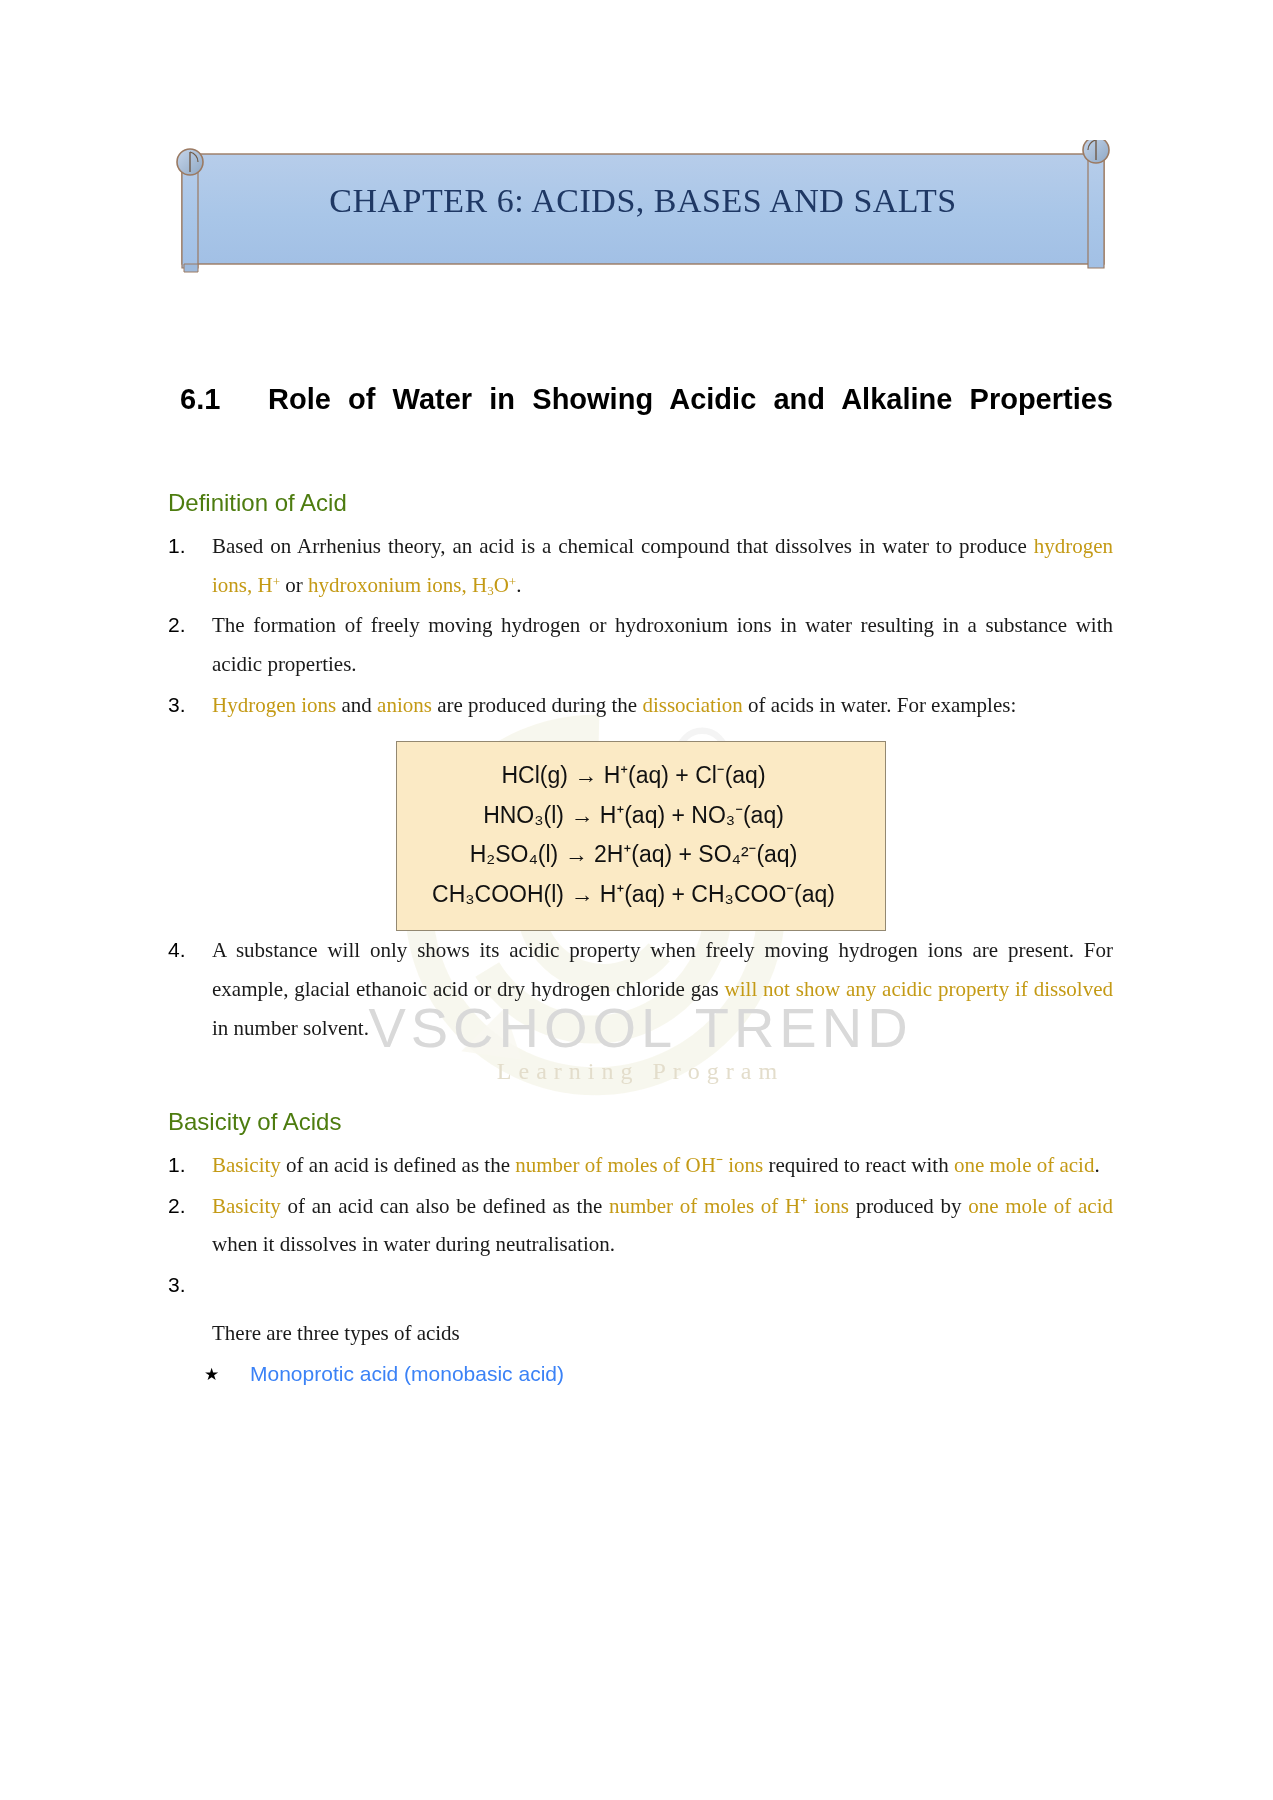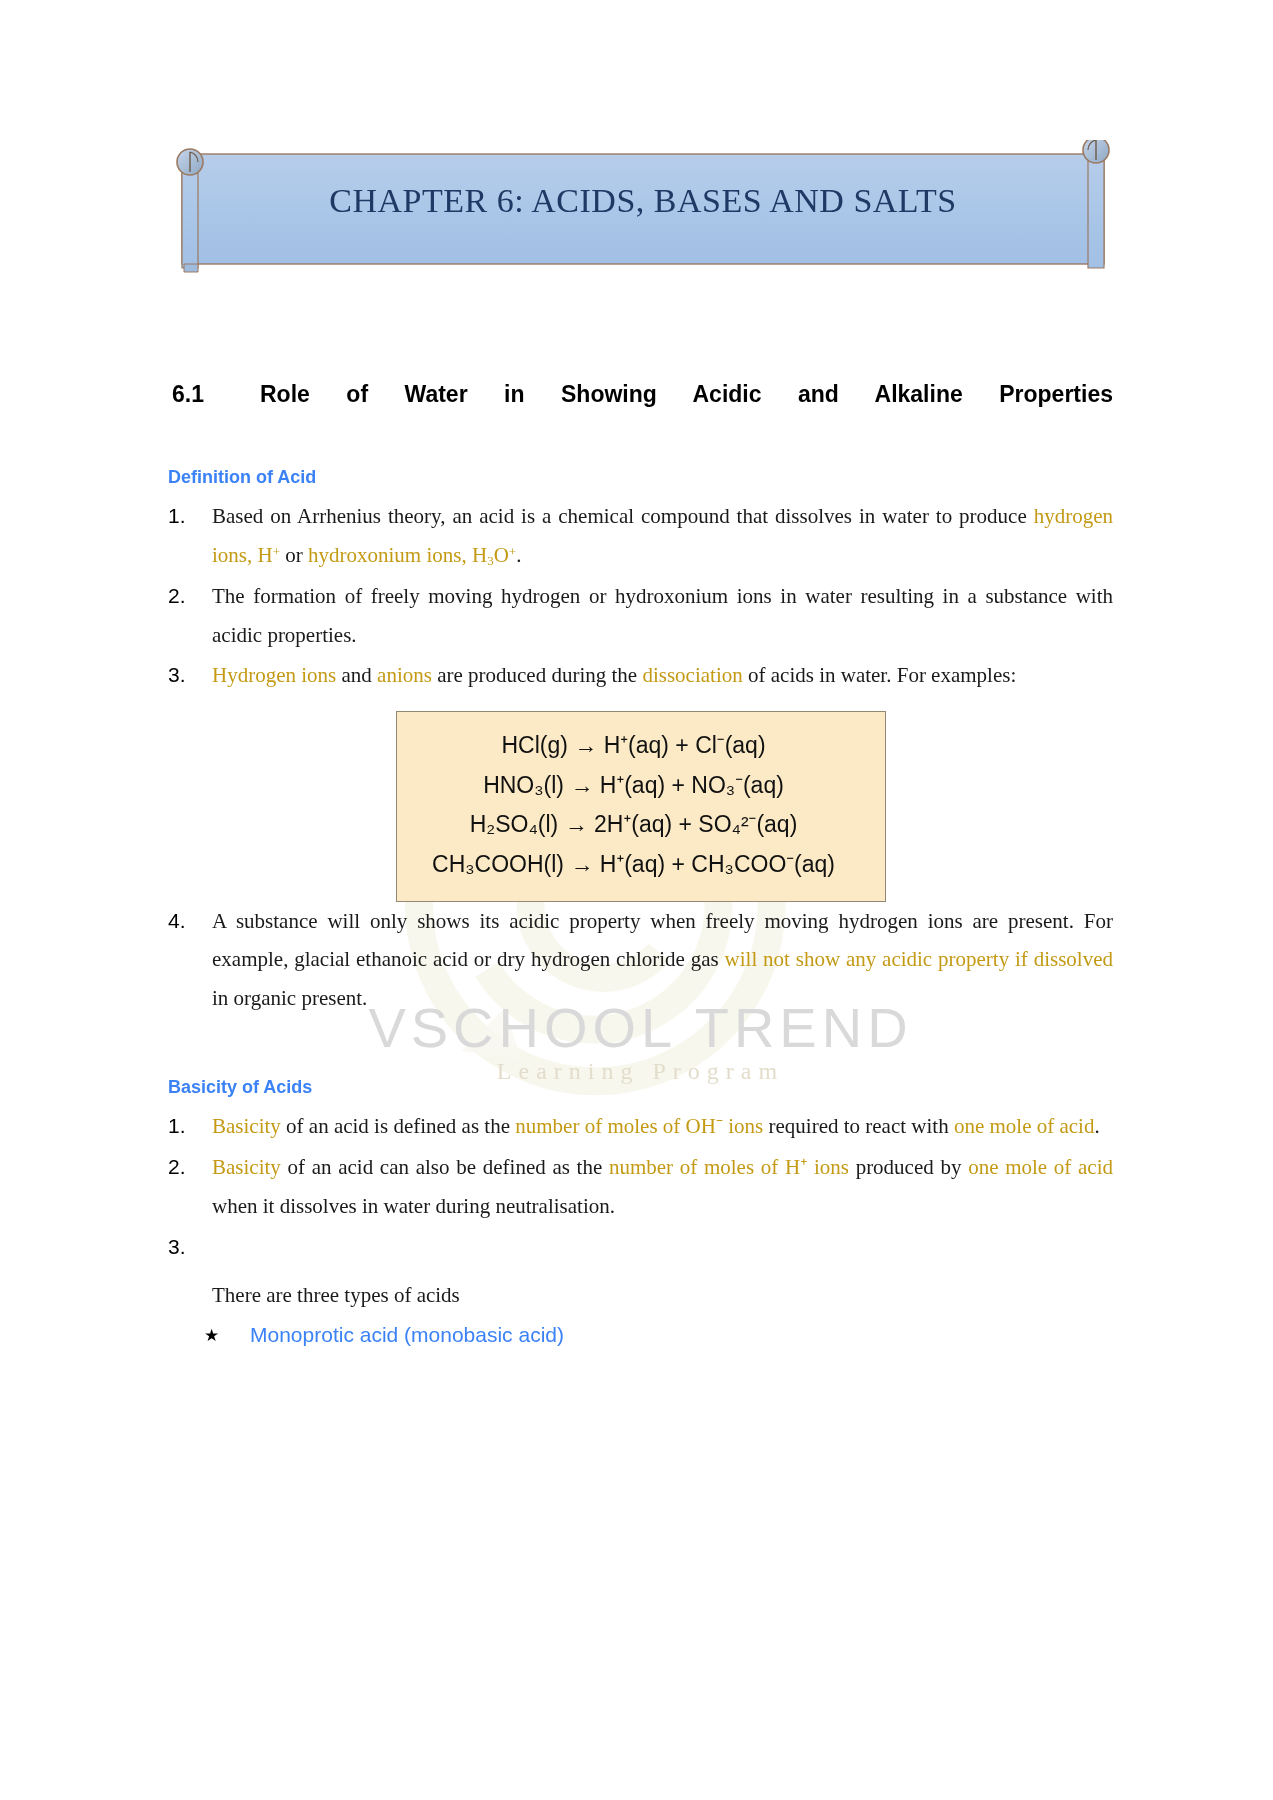--- a/index.html
+++ b/index.html
@@ -91,47 +91,47 @@
 
   
   .content {
     position: absolute;
     left: 168px;
     top: 375px;
     width: 945px;
   }
 
   h2.section-head {
-    font-size: 23px;
+    font-size: 29px;
     font-weight: bold;
     color: #000;
-    margin: 0 0 10px 4px;
+    margin: 0 0 10px 12px;
     line-height: 1.72;
     display: flex;
     align-items: flex-start;
   }
   h2.section-head .sec-num {
     width: 88px;
     flex: 0 0 88px;
   }
   h2.section-head .sec-text {
     flex: 1;
     text-align: justify;
     text-align-last: left;
   }
   h2.section-head .sec-text::after {
     content: "";
     display: inline-block;
     width: 100%;
   }
 
   h3.sub-head {
-    font-size: 18px;
-    font-weight: bold;
-    color: #3b82f6;
+    font-size: 24px;
+    font-weight: normal;
+    color: #4d7c0f;
     margin: 8px 0 6px 0;
     line-height: 1.5;
   }
   h3.sub-head.spaced { margin-top: 56px; }
 
   ol.num-list {
     list-style: none;
     margin: 0;
     padding: 0;
   }
@@ -296,21 +296,21 @@
     <div class="eq-box">
       <div class="eq-line">HCl(g) → H⁺(aq) + Cl⁻(aq)</div>
       <div class="eq-line">HNO₃(l) → H⁺(aq) + NO₃⁻(aq)</div>
       <div class="eq-line">H₂SO₄(l) → 2H⁺(aq) + SO₄²⁻(aq)</div>
       <div class="eq-line">CH₃COOH(l) → H⁺(aq) + CH₃COO⁻(aq)</div>
     </div>
 
     <ol class="num-list after-box">
       <li>
         <span class="li-marker">4.</span>
-        <span class="li-body"><span>A substance will only shows its acidic property when freely moving hydrogen ions are present. For example, glacial ethanoic acid or dry hydrogen chloride gas </span><span class="hl">will not show any acidic property if dissolved</span><span> in organic present.</span></span>
+        <span class="li-body"><span>A substance will only shows its acidic property when freely moving hydrogen ions are present. For example, glacial ethanoic acid or dry hydrogen chloride gas </span><span class="hl">will not show any acidic property if dissolved</span><span> in number solvent.</span></span>
       </li>
     </ol>
 
     <h3 class="sub-head spaced">Basicity of Acids</h3>
 
     <ol class="num-list">
 
       <li>
         <span class="li-marker">1.</span>
         <span class="li-body"><span class="hl">Basicity</span><span> of an acid is defined as the </span><span class="hl">number of moles of OH⁻ ions</span><span> required to react with </span><span class="hl">one mole of acid</span><span>.</span></span>

